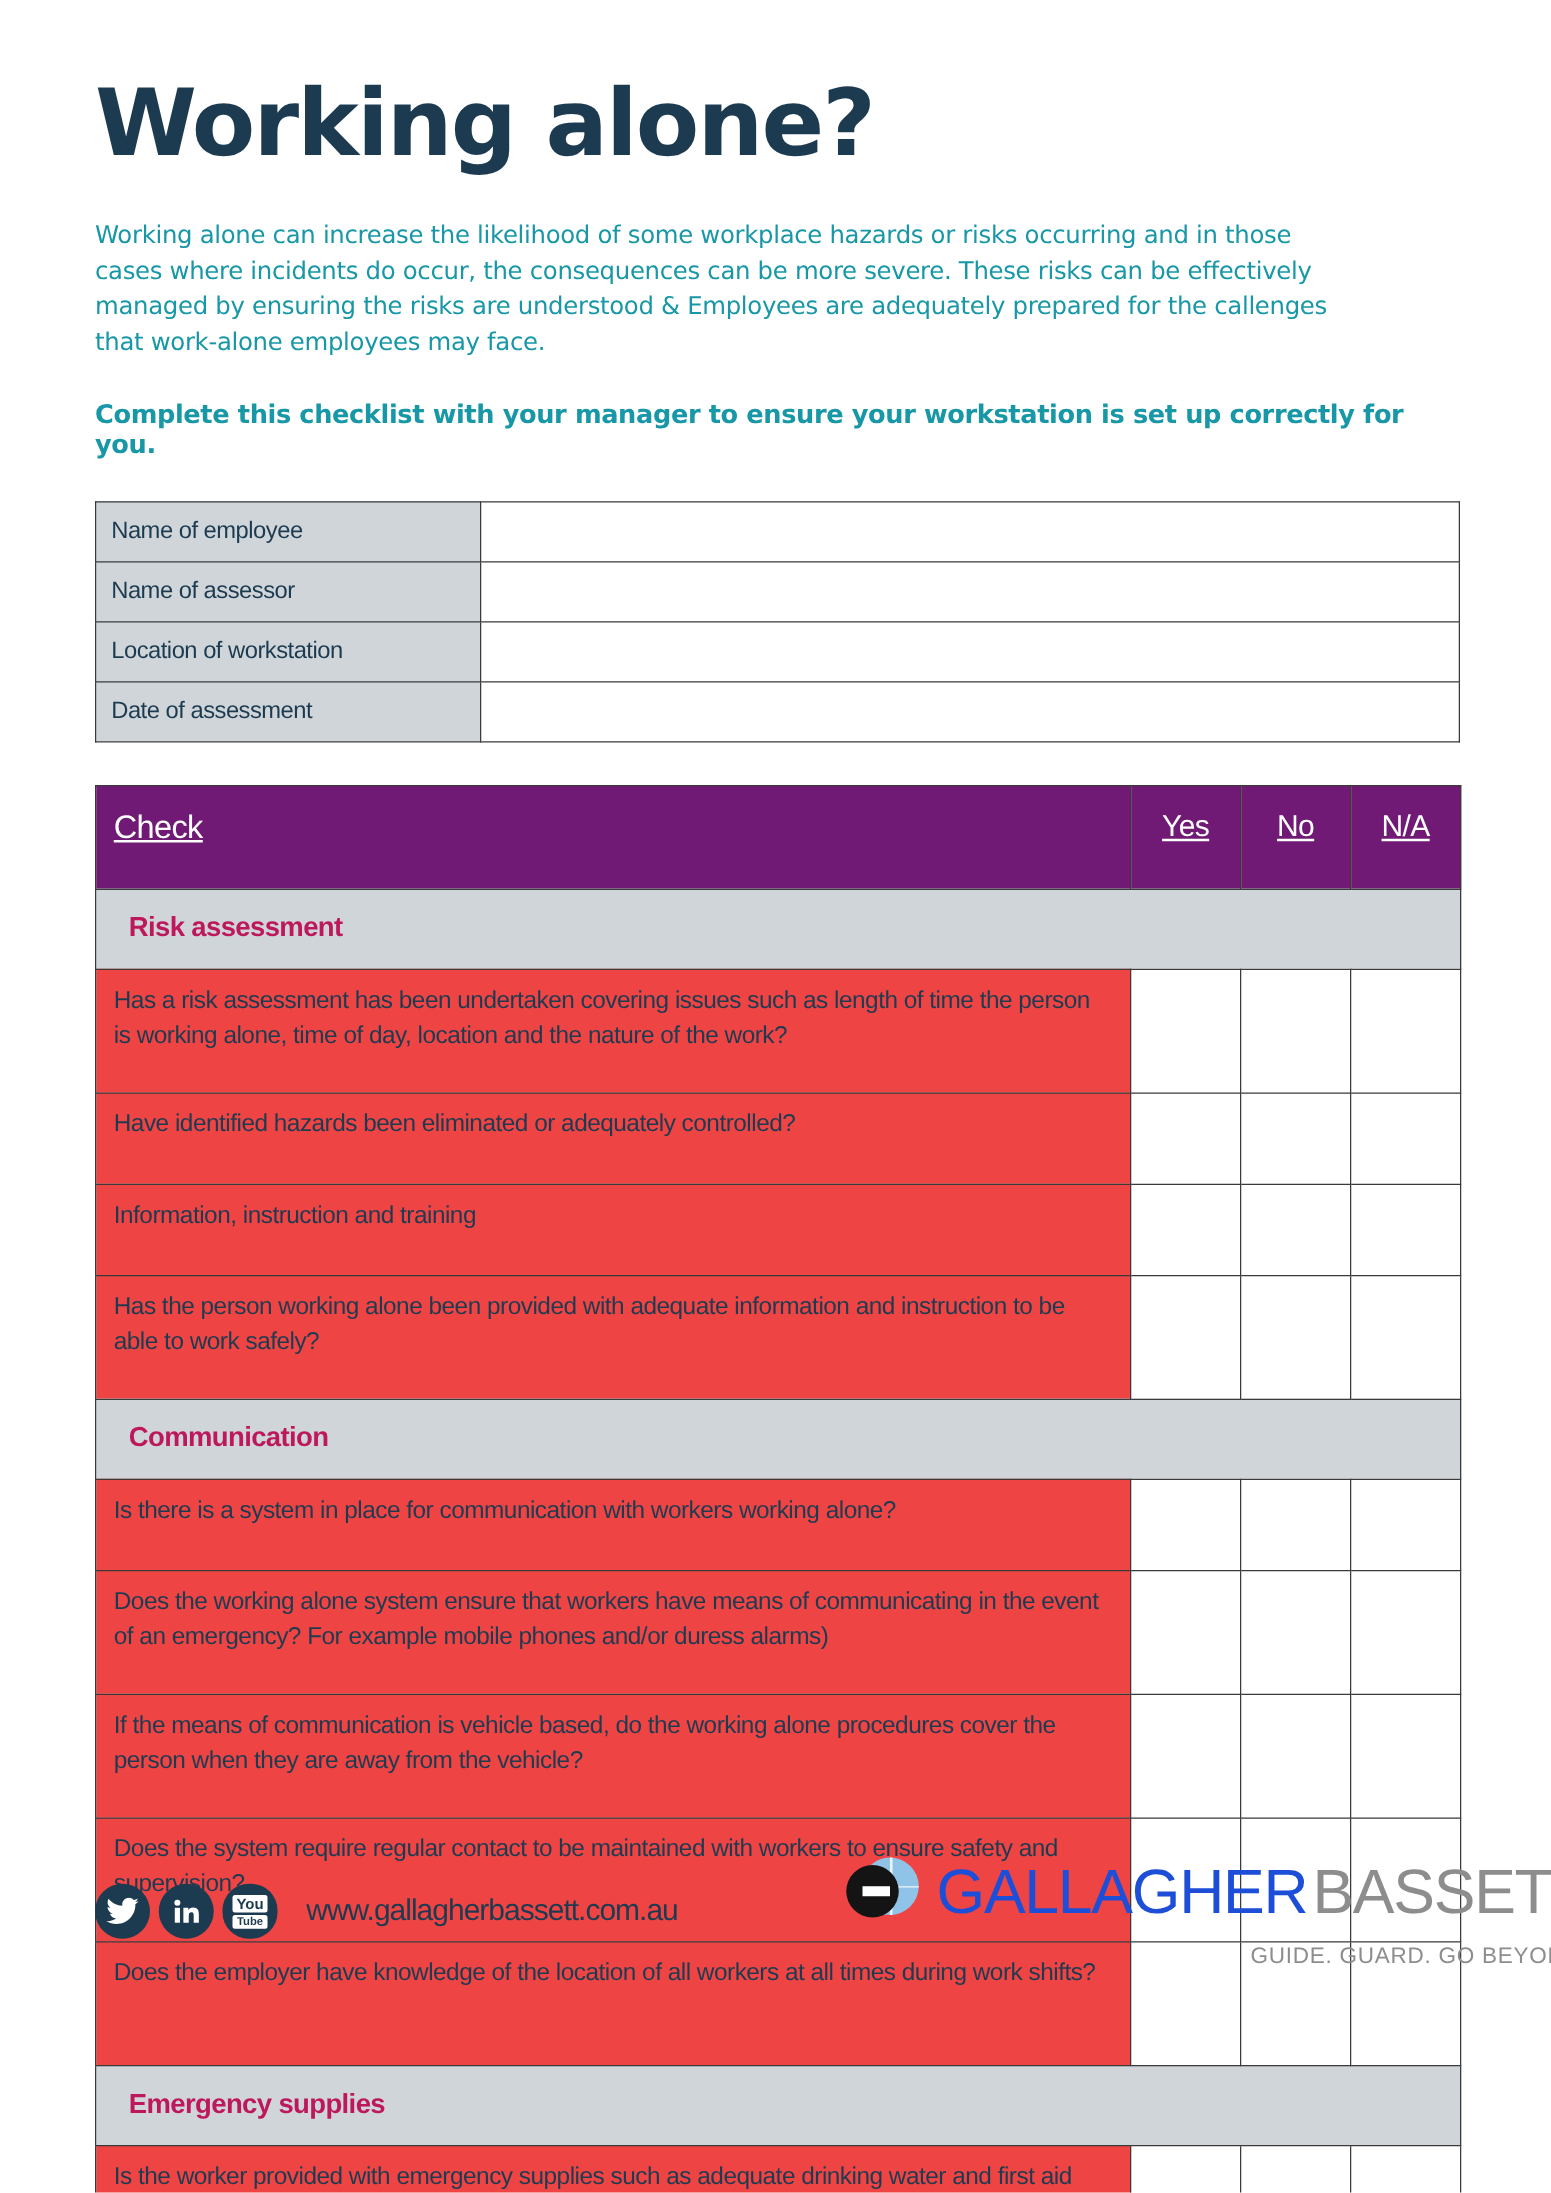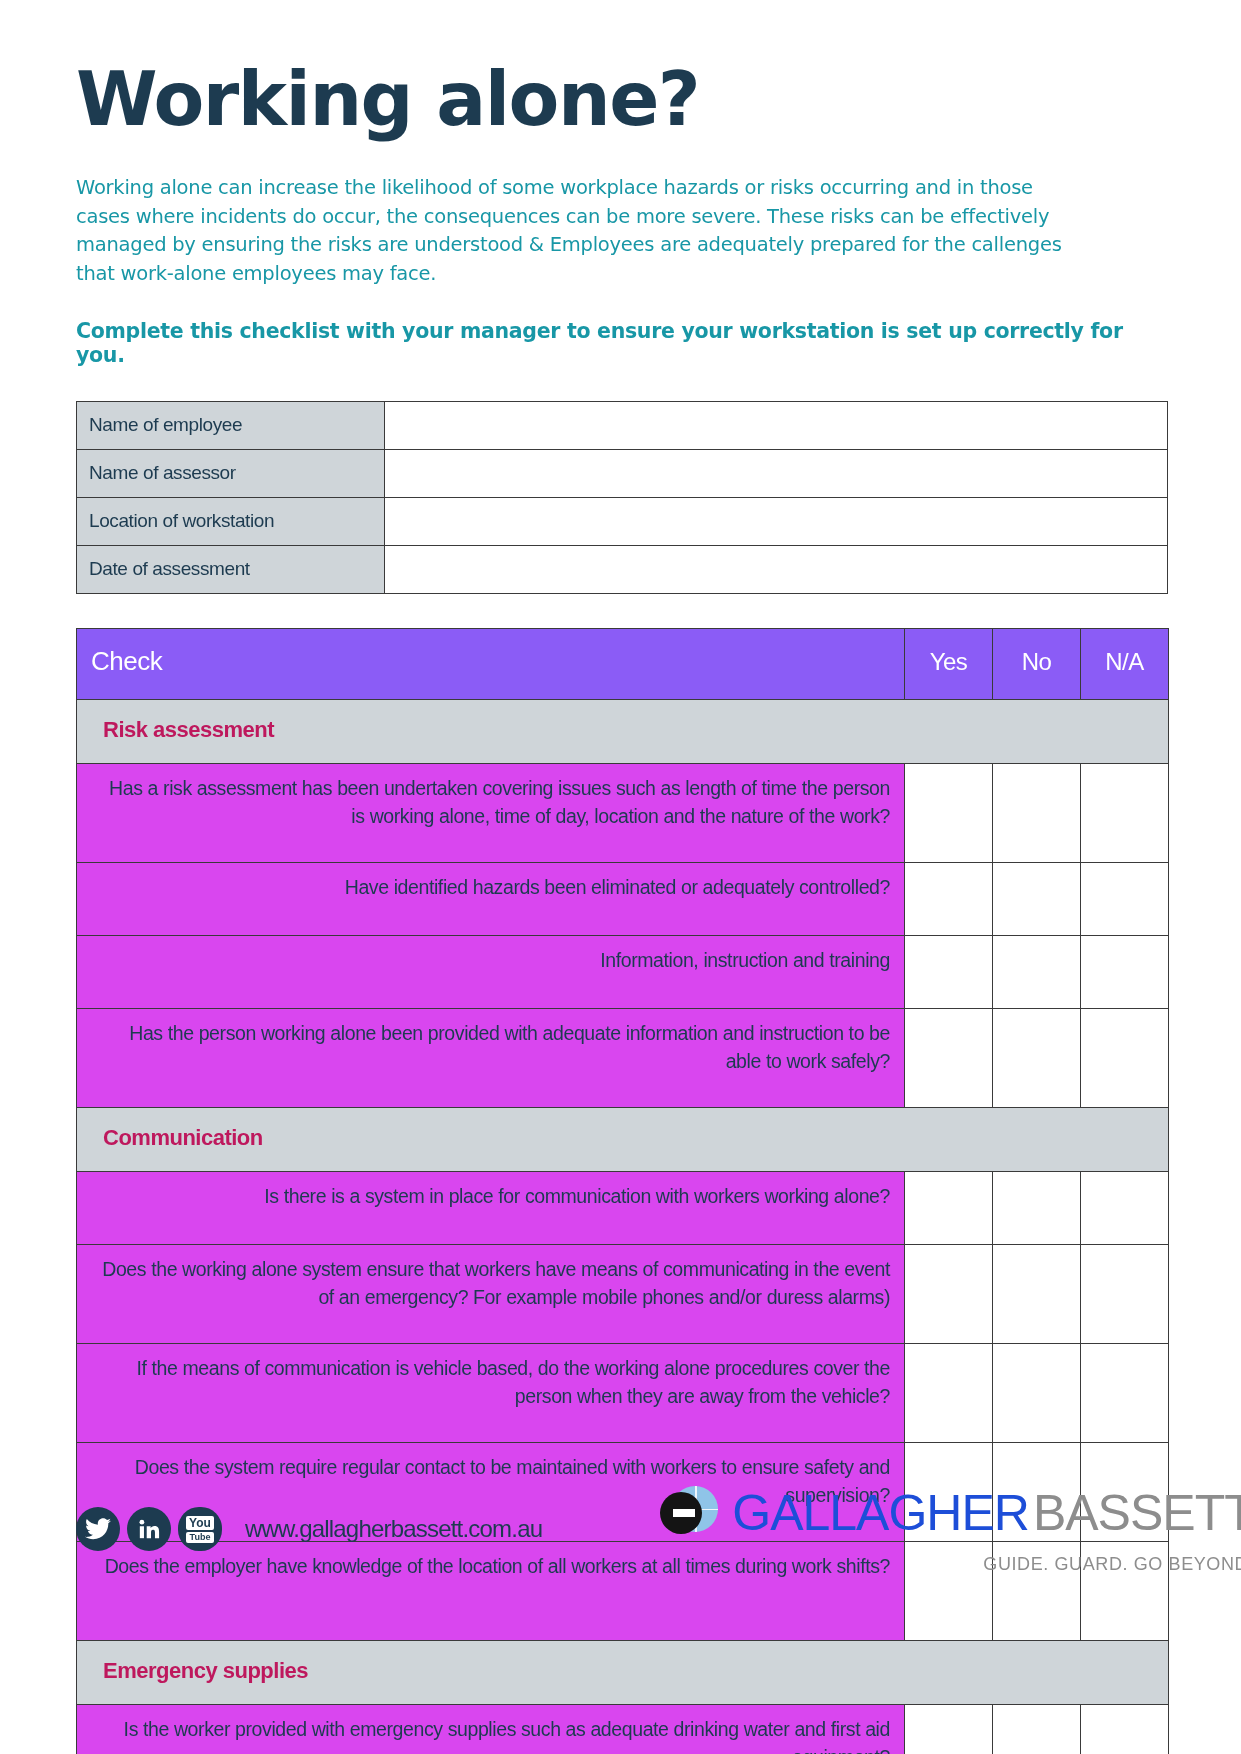--- a/index.html
+++ b/index.html
@@ -85,71 +85,72 @@
   .checklist {
     width: 1092px;
     border-collapse: collapse;
     table-layout: fixed;
   }
   .checklist th, .checklist td {
     border: 1.5px solid #3a3a3a;
     vertical-align: top;
   }
   .checklist thead th {
-    background: #8b5cf6;
+    background: #701a75;
     color: #ffffff;
     font-weight: normal;
     text-align: left;
     font-size: 26px;
     letter-spacing: -0.5px;
-    padding: 10px 14px 14px 14px;
+    padding: 10px 14px 26px 14px;
     height: 46px;
     vertical-align: middle;
+    text-decoration: underline;
   }
   .checklist thead th.c {
     text-align: center;
     font-size: 24px;
   }
   col.q  { width: 828px; }
   col.yn { width: 88px; }
 
   tr.section td {
     background: #cfd5d9;
     font-size: 22px;
     letter-spacing: -0.5px;
     color: #be185d;
     padding: 11px 14px 14px 26px;
     height: 38px;
     vertical-align: middle;
     font-weight: bold;
   }
   tr.qrow td.qtext {
-    background: #d946ef;
+    background: #ef4444;
     font-size: 19.5px;
     line-height: 1.45;
     color: #1d3b50;
     letter-spacing: -0.4px;
     padding: 10px 14px 12px 14px;
-    text-align: right;
   }
   tr.qrow td.box {
     background: #ffffff;
   }
   tr.qrow.tall td { height: 76px; }
   tr.qrow.short td { height: 50px; }
 
   
   .footer {
     position: absolute;
     left: 76px;
     right: 68px;
     bottom: 170px;
     height: 110px;
     display: flex;
     align-items: center;
+    gap: 17px;
   }
   .social {
     display: flex;
     align-items: center;
     gap: 7px;
   }
   .sicon {
     width: 44px;
     height: 44px;
     border-radius: 50%;

